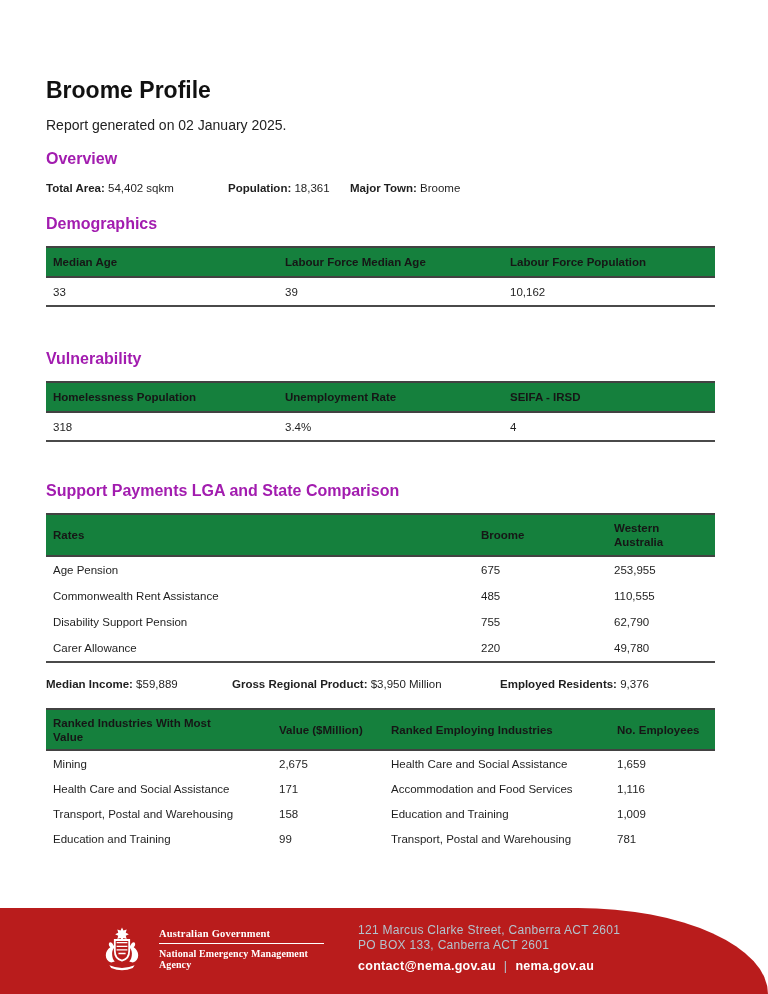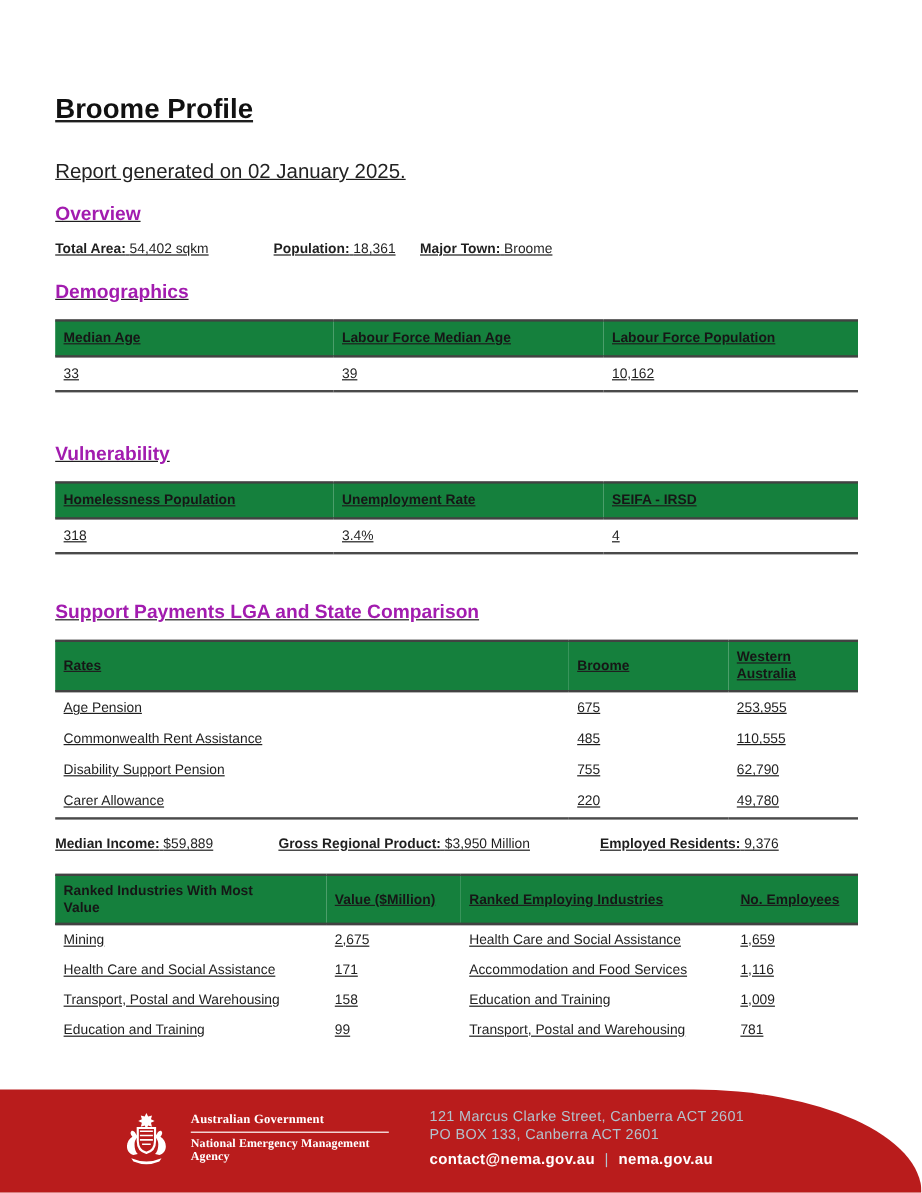--- a/index.html
+++ b/index.html
@@ -2,24 +2,24 @@
 <html><head>
 <meta charset="utf-8">
 <style>
   * { margin:0; padding:0; box-sizing:border-box; }
   html,body { background:#ffffff; }
   .page {
     position:relative; width:768px; height:994px; margin:0 auto;
     background:#ffffff; overflow:hidden;
     font-family:"Liberation Sans", sans-serif; color:#1f1f1f;
   }
-  .content { padding:0 53px 0 46px;text-decoration:underline; }
+  .content { padding:0 53px 0 46px; }
 
   .title { margin-top:78px; font-size:23px; line-height:24px; font-weight:bold; color:#111; }
-  .gen-note { margin-top:31px; font-size:17px; color:#222; }
+  .gen-note { margin-top:15px; font-size:14px; color:#222; }
 
   h2.section-heading {
     font-size:16px; line-height:17px; font-weight:bold; color:#a21caf;
   }
   .mt-overview { margin-top:17px; }
   .mt-demographics { margin-top:21px; }
   .mt-vulnerability { margin-top:43px; }
   .mt-support { margin-top:40px; }
   .mt-economy { margin-top:42px; }
 

